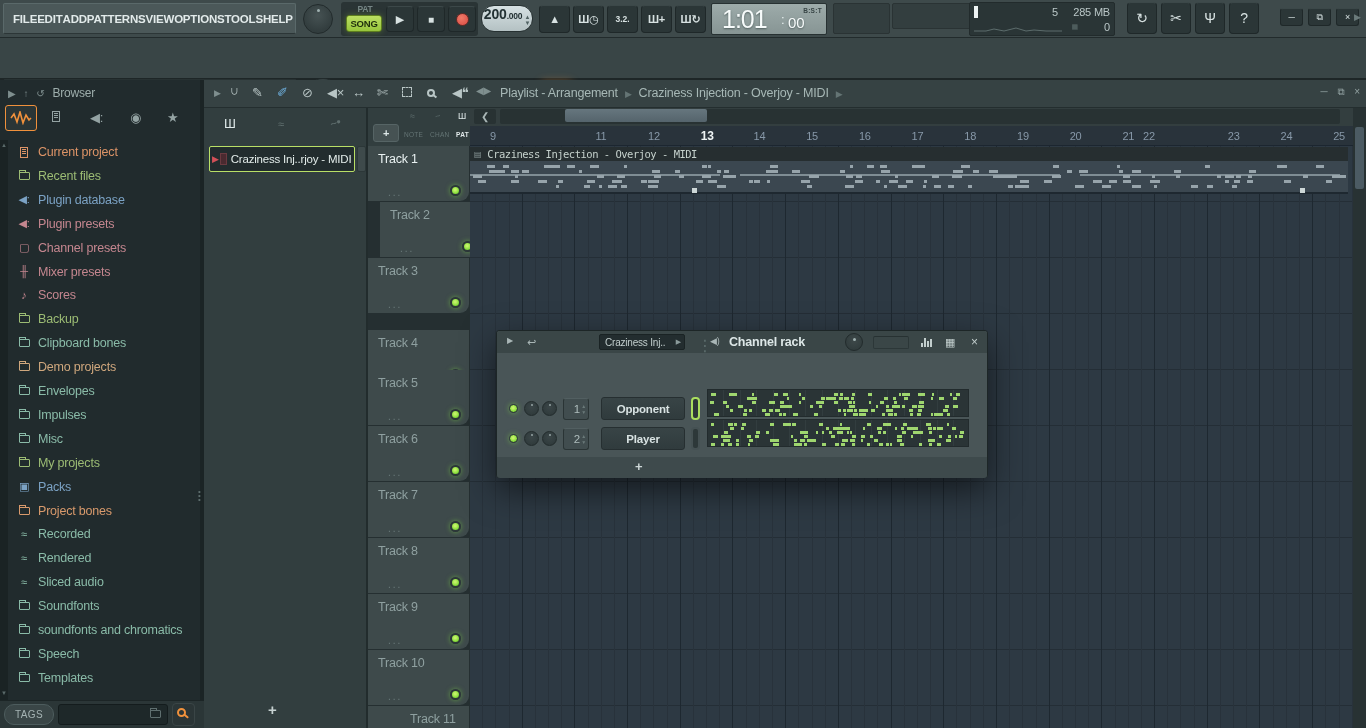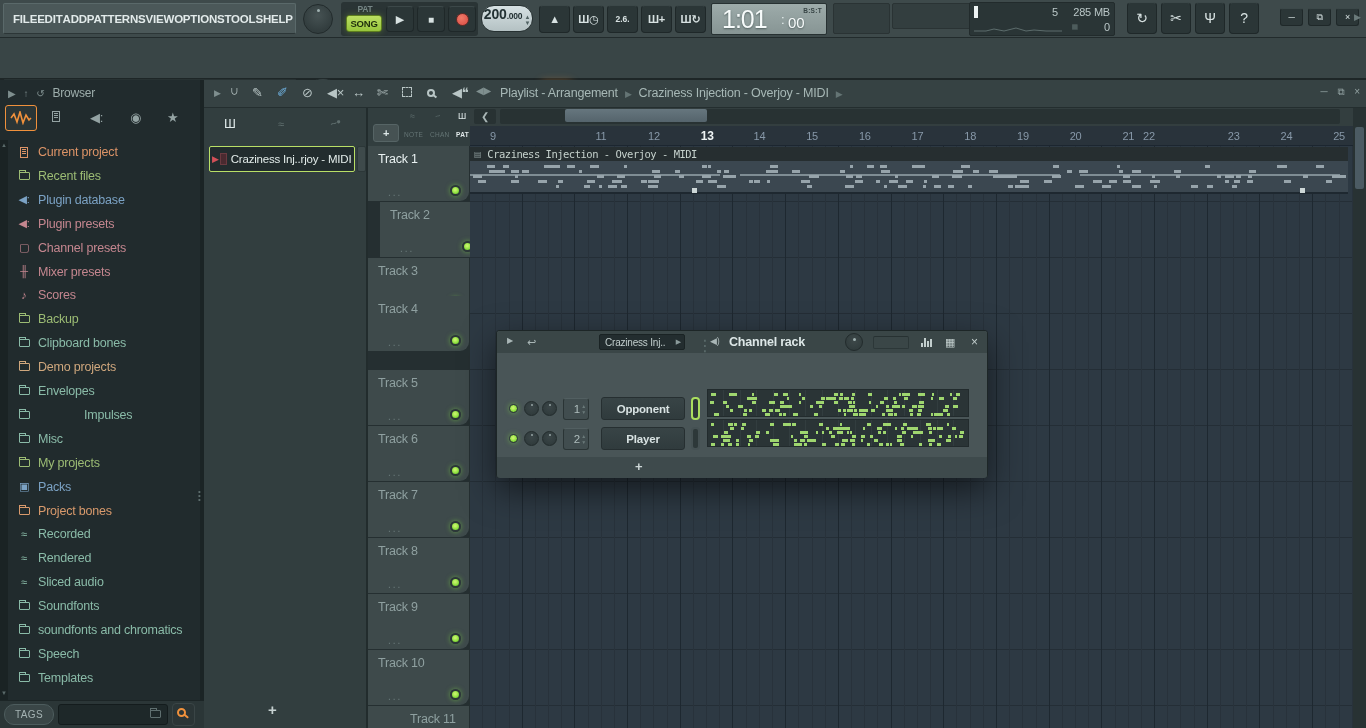--- a/index.html
+++ b/index.html
@@ -244,21 +244,21 @@
       <span class="spin">▲<br>▼</span>
     </div>
     <div class="abs" id="transport-icons">
         <div class="tbtn">
           <span>▲</span>
         </div>
         <div class="tbtn">
           <span>Ш◷</span>
         </div>
         <div class="tbtn">
-          <span class="txt">2.6.</span>
+          <span class="txt">3.2.</span>
         </div>
         <div class="tbtn">
           <span>Ш+</span>
         </div>
         <div class="tbtn">
           <span>Ш↻</span>
         </div>
       </div>
     <div class="abs" id="time-display">
       <span id="time-main">1:01</span>
@@ -467,21 +467,21 @@
             <span class="ic-folder"></span>
           </span>
           <span class="lab">Demo projects</span>
         </div>
         <div class="bitem" style="top: 239px; color: rgb(138, 187, 168);">
           <span class="icw">
             <span class="ic-folder"></span>
           </span>
           <span class="lab">Envelopes</span>
         </div>
-        <div class="bitem" style="top: 262.9px; color: rgb(138, 187, 168); gap: 46px;">
+        <div class="bitem" style="top: 262.9px; color: rgb(138, 187, 168);">
           <span class="icw">
             <span class="ic-folder"></span>
           </span>
           <span class="lab">Impulses</span>
         </div>
         <div class="bitem" style="top: 286.8px; color: rgb(138, 187, 168);">
           <span class="icw">
             <span class="ic-folder"></span>
           </span>
           <span class="lab">Misc</span>
@@ -607,21 +607,21 @@
         <div class="trackrow" style="top: 94px; margin-left: 12px;">
           <span class="tname" style="color: rgb(143, 160, 160);">Track 2</span>
           <span class="dots">...</span>
           <span class="led"></span>
         </div>
         <div class="trackrow" style="top: 150px;">
           <span class="tname" style="color: rgb(143, 160, 160);">Track 3</span>
           <span class="dots">...</span>
           <span class="led"></span>
         </div>
-        <div class="trackrow" style="top: 188px;">
+        <div class="trackrow" style="top: 222px;">
           <span class="tname" style="color: rgb(143, 160, 160);">Track 4</span>
           <span class="dots">...</span>
           <span class="led"></span>
         </div>
         <div class="trackrow" style="top: 262px;">
           <span class="tname" style="color: rgb(143, 160, 160);">Track 5</span>
           <span class="dots">...</span>
           <span class="led"></span>
         </div>
         <div class="trackrow" style="top: 318px;">

